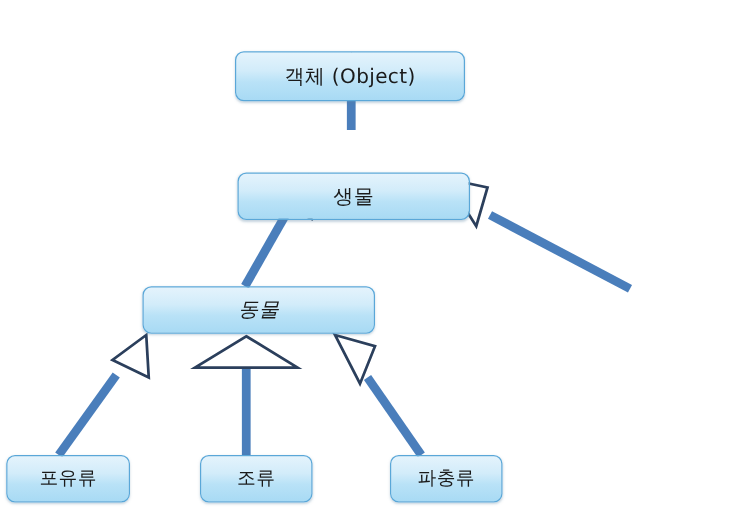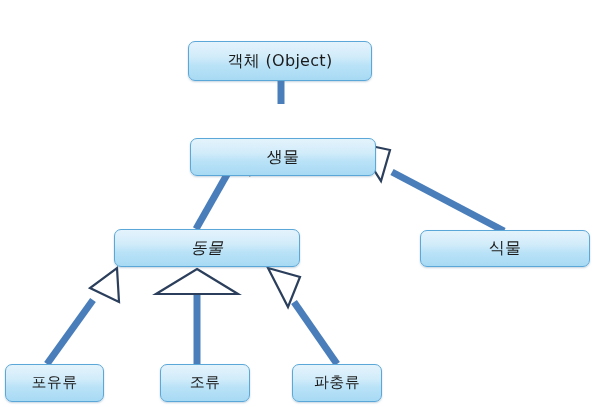--- a/index.html
+++ b/index.html
@@ -93,29 +93,26 @@
   </div>
 
   <div class="node" id="node-living" style="left:190px; top:104px; width:186px; height:38px;margin-top:34px;">
     <span class="node-label">생물</span>
   </div>
 
   <div class="node" id="node-animal" style="left:114px; top:229px; width:186px; height:38px;font-style:italic;">
     <span class="node-label">동물</span>
   </div>
 
-  <div class="node" id="node-plant" style="left:420px; top:230px; width:170px; height:37px;">
-    <span class="node-label">식물</span>
-  </div>
 
   <div class="node small" id="node-mammal" style="left:5px; top:364px; width:99px; height:38px;">
     <span class="node-label">포유류</span>
   </div>
 
   <div class="node small" id="node-bird" style="left:160px; top:364px; width:90px; height:38px;">
     <span class="node-label">조류</span>
   </div>
 
-  <div class="node small" id="node-reptile" style="left:292px; top:364px; width:90px; height:38px;">
+  <div class="node small" id="node-reptile" style="left:312px; top:364px; width:90px; height:38px;">
     <span class="node-label">파충류</span>
   </div>
 
 </div>
 
 </body></html>

